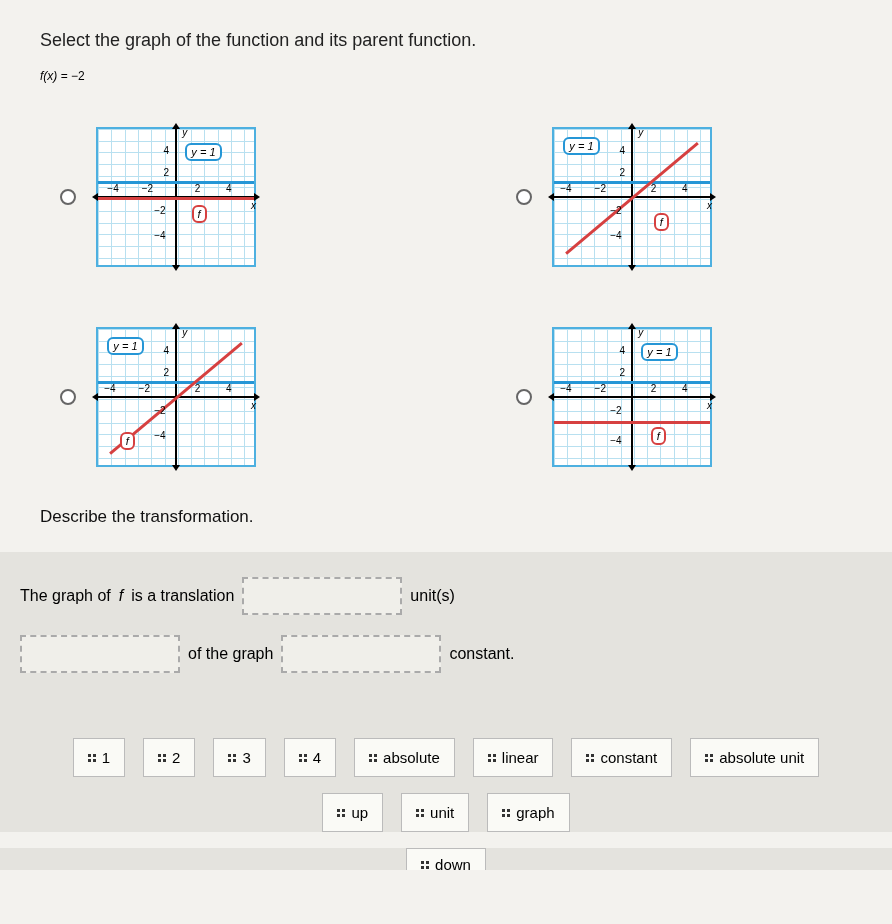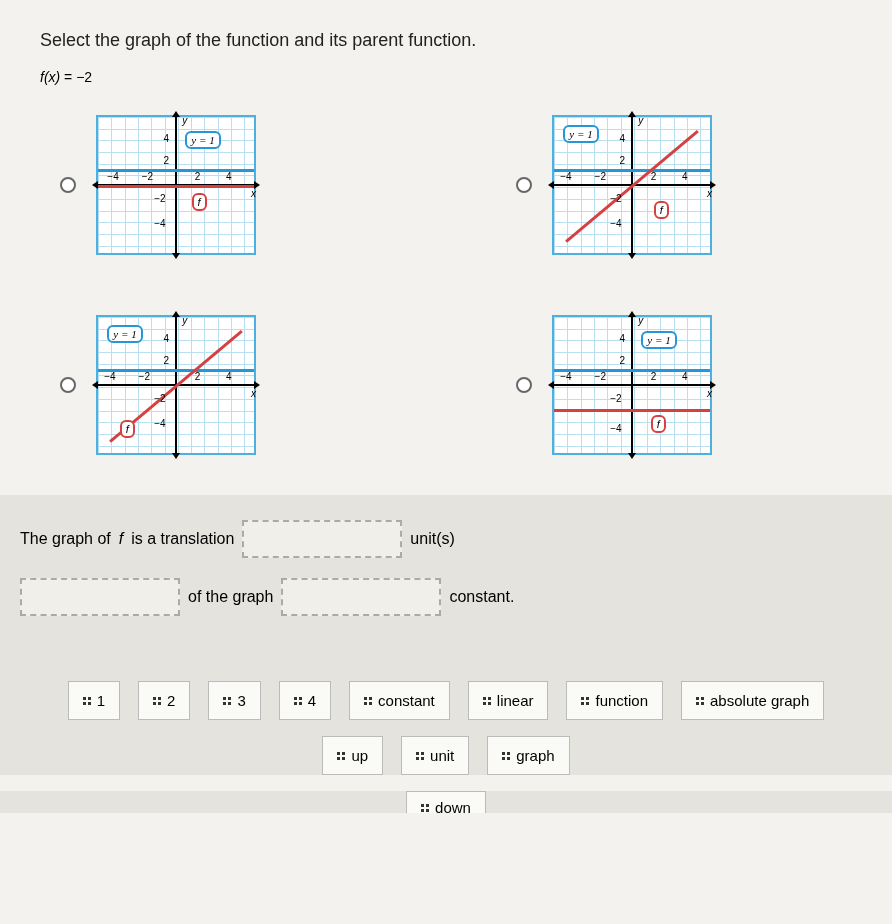--- a/index.html
+++ b/index.html
@@ -16,23 +16,23 @@
     background: #f3f2ee;
     padding: 30px 40px 0 40px;
     position: relative;
   }
   .instruction {
     font-size: 18px;
     margin-bottom: 18px;
     color: #222;
   }
   .equation {
-    font-size: 14px;
+    font-size: 12px;
     font-style: italic;
-    margin-bottom: 30px;
+    margin-bottom: 44px;
   }
   .graph-grid {
     display: grid;
     grid-template-columns: 1fr 1fr;
     gap: 60px 120px;
     margin-left: 20px;
     margin-bottom: 40px;
   }
   .option {
     display: flex;
@@ -65,21 +65,21 @@
   .arrow-l { left: -6px; top: 50%; transform: translateY(-50%); border-right: 6px solid #000; border-top: 4px solid transparent; border-bottom: 4px solid transparent; }
   .arrow-u { top: -6px; left: 50%; transform: translateX(-50%); border-bottom: 6px solid #000; border-left: 4px solid transparent; border-right: 4px solid transparent; }
   .arrow-d { bottom: -6px; left: 50%; transform: translateX(-50%); border-top: 6px solid #000; border-left: 4px solid transparent; border-right: 4px solid transparent; }
   .tick-label { position: absolute; font-size: 10px; color: #000; }
   .line-blue, .line-red { position: absolute; left: 0; right: 0; height: 3px; }
   .line-blue { background: #2596d6; }
   .line-red { background: #d64040; }
   .diag-red, .diag-blue { position: absolute; left: -5%; top: 50%; width: 110%; height: 3px; transform-origin: center; }
   .diag-red { background: #d64040; }
   .callout { position: absolute; background: #fff; border: 2px solid; border-radius: 6px; padding: 1px 4px; font-size: 11px; font-style: italic; }
-  .callout.blue { border-color: #2596d6; color: #000; font-family: Liberation Serif, serif; }
+  .callout.blue { border-color: #2596d6; color: #000; }
   .callout.red { border-color: #d64040; color: #000; }
   .axis-lbl { position: absolute; font-size: 10px; font-style: italic; }
 
   .desc-heading {
     font-size: 17px;
     margin: 30px 0 25px 0;
     color: #111;
   }
   .sentence-area {
     background: #e4e3de;
@@ -261,20 +261,21 @@
         <span class="tick-label" style="top:40%;left:82%">4</span>
         <span class="tick-label" style="top:12%;left:42%">4</span>
         <span class="tick-label" style="top:28%;left:42%">2</span>
         <span class="tick-label" style="top:56%;left:36%">−2</span>
         <span class="tick-label" style="top:78%;left:36%">−4</span>
       </div>
     </div>
 
   </div>
 
+  <div class="desc-heading">Describe the transformation.</div>
 
   <div class="sentence-area">
     <div class="sentence">
       <span>The graph of </span>
       <span style="font-style:italic">f</span>
       <span> is a translation</span>
       <span class="drop-slot"></span>
       <span>unit(s)</span>
     </div>
     <div class="sentence">
@@ -322,48 +323,48 @@
         </span>
         <span>4</span>
       </div>
     <div class="tile">
         <span class="grip">
           <span></span>
           <span></span>
           <span></span>
           <span></span>
         </span>
+        <span>absolute</span>
+      </div>
+    <div class="tile">
+        <span class="grip">
+          <span></span>
+          <span></span>
+          <span></span>
+          <span></span>
+        </span>
+        <span>linear</span>
+      </div>
+    <div class="tile">
+        <span class="grip">
+          <span></span>
+          <span></span>
+          <span></span>
+          <span></span>
+        </span>
         <span>constant</span>
       </div>
     <div class="tile">
         <span class="grip">
           <span></span>
           <span></span>
           <span></span>
           <span></span>
         </span>
-        <span>linear</span>
-      </div>
-    <div class="tile">
-        <span class="grip">
-          <span></span>
-          <span></span>
-          <span></span>
-          <span></span>
-        </span>
-        <span>function</span>
-      </div>
-    <div class="tile">
-        <span class="grip">
-          <span></span>
-          <span></span>
-          <span></span>
-          <span></span>
-        </span>
-        <span>absolute graph</span>
+        <span>absolute unit</span>
       </div>
     <div class="tile">
         <span class="grip">
           <span></span>
           <span></span>
           <span></span>
           <span></span>
         </span>
         <span>up</span>
       </div>

